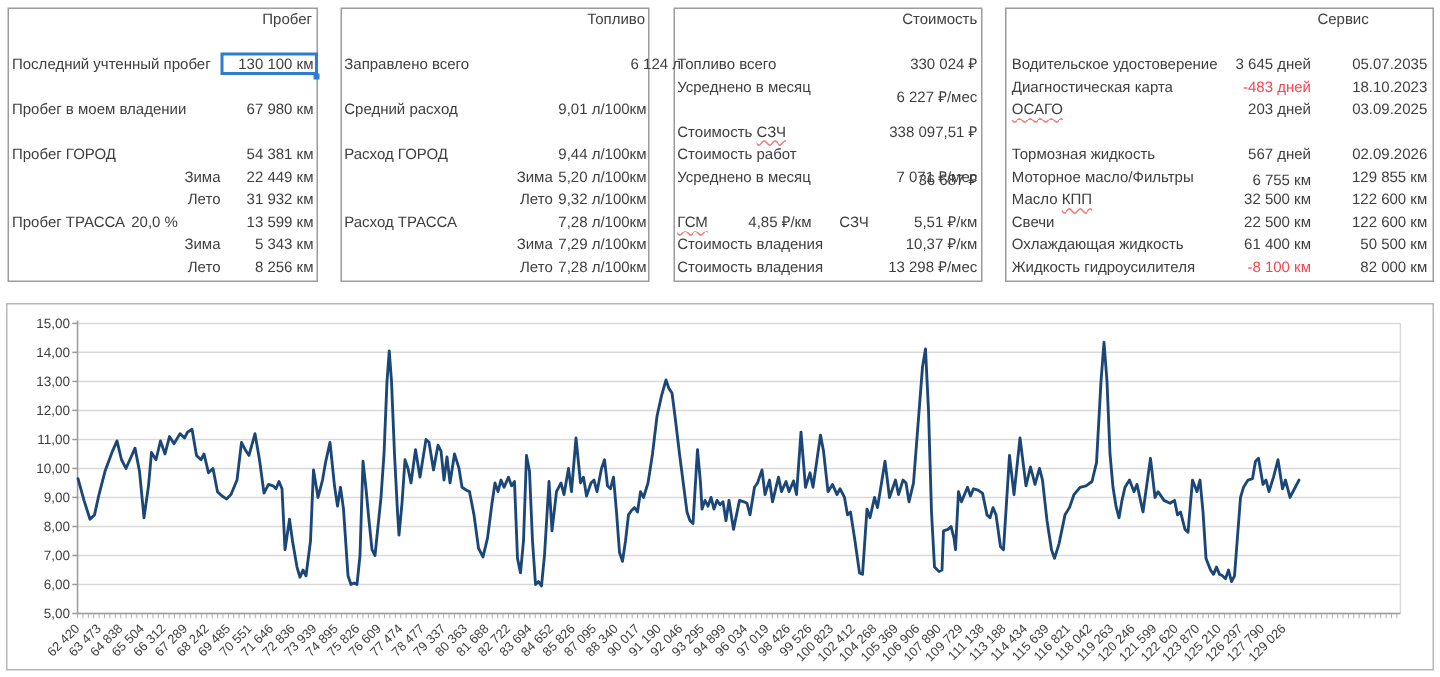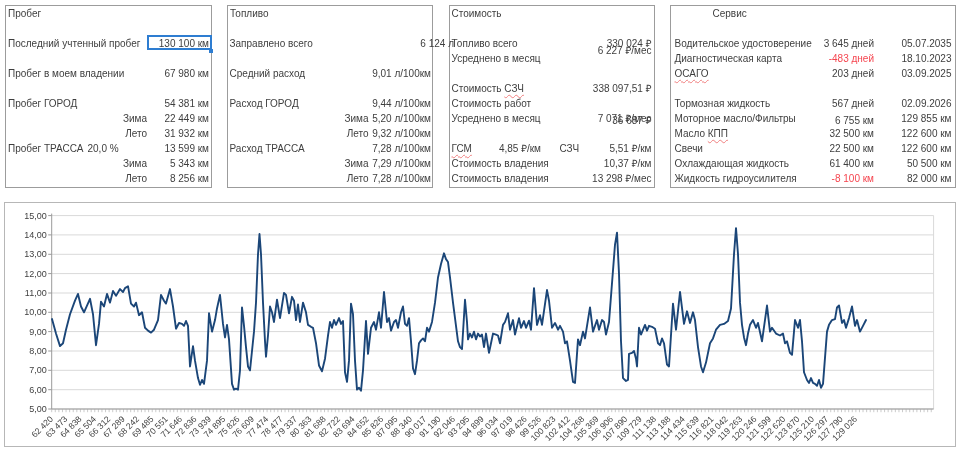--- a/index.html
+++ b/index.html
@@ -1,18 +1,18 @@
 <!DOCTYPE html>
 <html><head><meta charset="utf-8"><style>
 html,body{margin:0;padding:0;background:#fff;width:960px;height:451px;overflow:hidden}
 body{font-family:"Liberation Sans",sans-serif;position:relative}
 .panel{position:absolute;border:1px solid #9c9c9c;background:#fff;box-sizing:border-box}
 .t{position:absolute;font-size:10px;line-height:15px;color:#3e3e3e;white-space:pre}
 .t.r{text-align:right}
-.t.c{text-align:left}
+.t.c{text-align:right}
 .red{color:#f5454f}
 .sq{text-decoration:underline;text-decoration-style:wavy;text-decoration-color:#f08080;text-decoration-thickness:1px;text-underline-offset:2px}
 .selbox{position:absolute;border:2px solid #2e7dd1;box-sizing:border-box}
 .selnub{position:absolute;background:#2e7dd1}
 </style></head><body>
 <div class="panel" style="left:4.5px;top:4.5px;width:207.5px;height:183px"></div>
 <div class="panel" style="left:227px;top:4.5px;width:206px;height:183px"></div>
 <div class="panel" style="left:448.5px;top:4.5px;width:206px;height:183px"></div>
 <div class="panel" style="left:670px;top:4.5px;width:285.5px;height:183px"></div>
 <div class="t c " style="left:8px;width:200px;top:5.7px">Пробег</div>
@@ -49,21 +49,21 @@
 <div class="t " style="left:229.5px;top:141.1px">Расход ТРАССА</div>
 <div class="t r " style="right:529px;top:141.1px">7,28 л/100км</div>
 <div class="t r " style="right:591.5px;top:156.1px">Зима</div>
 <div class="t r " style="right:529px;top:156.1px">7,29 л/100км</div>
 <div class="t r " style="right:591.5px;top:171.2px">Лето</div>
 <div class="t r " style="right:529px;top:171.2px">7,28 л/100км</div>
 <div class="t c " style="left:451.5px;width:200px;top:5.7px">Стоимость</div>
 <div class="t " style="left:451.5px;top:35.7px">Топливо всего</div>
 <div class="t r " style="right:308.5px;top:35.7px">330 024 ₽</div>
 <div class="t " style="left:451.5px;top:50.7px">Усреднено в месяц</div>
-<div class="t r " style="right:308.5px;top:43px">6 227 ₽/мес</div>
+<div class="t r " style="right:308.5px;top:58px">6 227 ₽/мес</div>
 <div class="t " style="left:451.5px;top:80.8px">Стоимость <span class="sq">СЗЧ</span></div>
 <div class="t r " style="right:308.5px;top:80.8px">338 097,51 ₽</div>
 <div class="t " style="left:451.5px;top:95.9px">Стоимость работ</div>
 <div class="t r " style="right:308.5px;top:113px">36 687 ₽</div>
 <div class="t " style="left:451.5px;top:110.9px">Усреднено в месяц</div>
 <div class="t r " style="right:308.5px;top:110.9px">7 071 ₽/мес</div>
 <div class="t " style="left:451.5px;top:141.1px"><span class="sq">ГСМ</span></div>
 <div class="t r " style="right:419px;top:141.1px">4,85 ₽/км</div>
 <div class="t " style="left:559.5px;top:141.1px">СЗЧ</div>
 <div class="t r " style="right:308.5px;top:141.1px">5,51 ₽/км</div>

